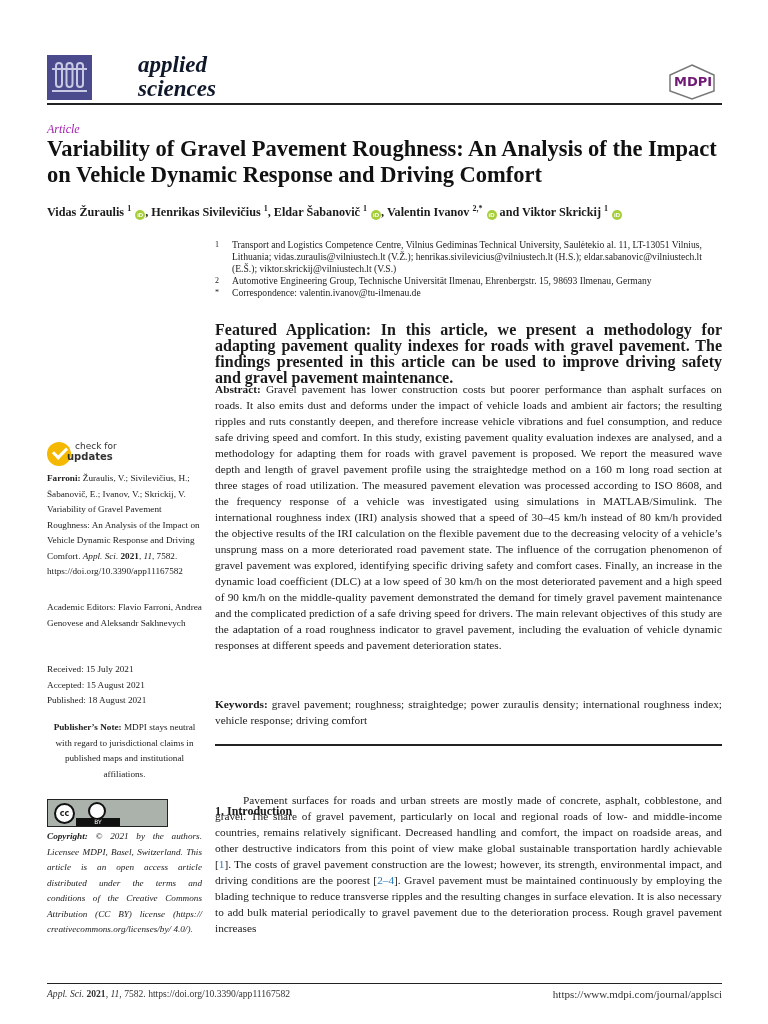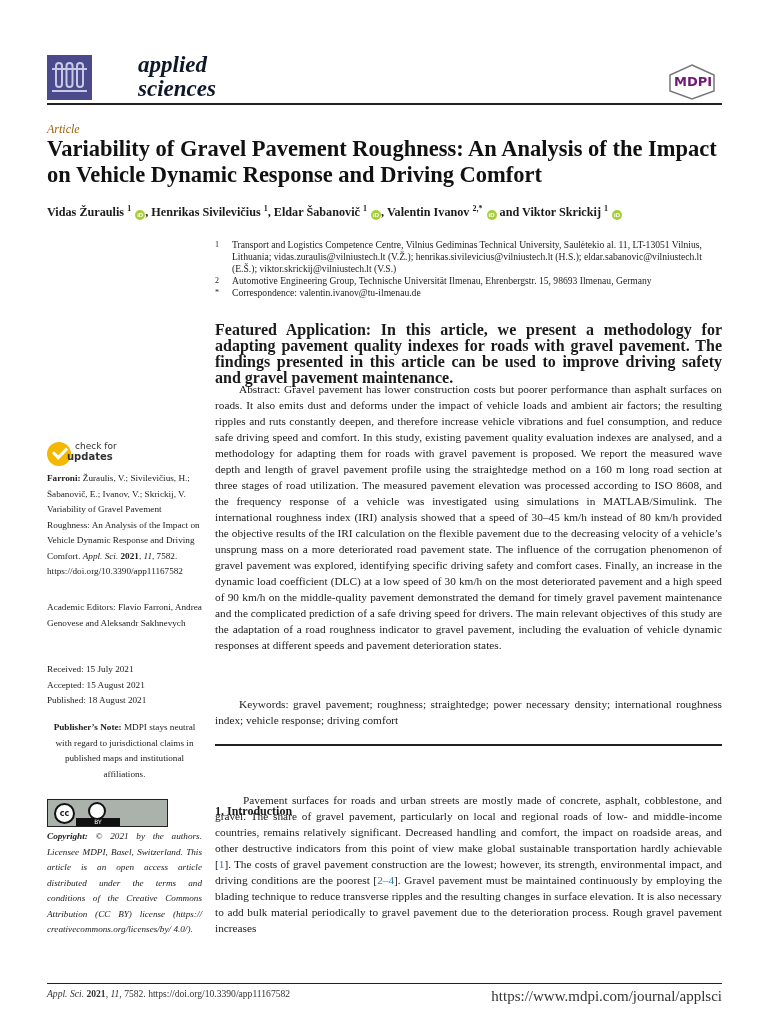--- a/index.html
+++ b/index.html
@@ -7,39 +7,39 @@
          font-family:"DejaVu Serif","Liberation Serif",serif; color:#1a1a1a; }
   .abs { position:absolute; }
 
   
   #journal-logo { left:47px; top:55px; width:45px; height:45px; background:#4a4a8c; }
   #journal-name { left:97px; top:53px; font-family:"Liberation Serif",serif; font-style:italic; font-weight:bold;
                   color:#0f172a; font-size:23px; line-height:24px;margin-left:41px; }
   #mdpi-logo { left:666px; top:63px; width:52px; height:38px; }
   #header-rule { left:47px; top:103px; width:675px; height:2px; background:#222; }
 
-  #article-type { left:47px; top:122px; font-family:"Liberation Serif",serif; font-style:italic; font-size:12px; color:#a16207; }
+  #article-type { left:47px; top:122px; font-family:"Liberation Serif",serif; font-style:italic; font-size:12px; color:#a21caf; }
   #title { left:47px; top:136px; width:690px; font-family:"Liberation Serif",serif; font-weight:bold; font-size:22.5px; line-height:26px; color:#111; }
   #authors { left:47px; top:204px; width:690px; font-family:"Liberation Serif",serif; font-weight:bold; font-size:12.2px; }
   .orcid { display:inline-block; width:10px; height:10px; border-radius:50%; background:#a6ce39; vertical-align:-1px; margin-left:1px;
            color:#fff; font-size:6px; line-height:10px; text-align:center; font-family:"Liberation Sans",sans-serif; font-weight:bold; }
   sup { font-size:8px; }
 
   
   #affiliations { left:215px; top:239px; width:510px; font-family:"Liberation Serif",serif; font-size:9.6px; line-height:12px; color:#222; }
   .aff-row { display:flex; }
   .aff-mark { width:17px; flex:none; font-size:8px; }
   .aff-text { flex:1; }
 
   
   .col { left:215px; width:507px; font-family:"Liberation Serif",serif; font-size:11.3px; line-height:16px; text-align:justify; color:#1a1a1a; }
   #featured { top:322px; font-weight:bold; font-size:16px; }
   #abstract { top:381px; }
   #keywords { top:696px; }
-  b.lbl { font-weight:normal;margin-left:24px; }
+  b.lbl { font-weight:bold; }
   #separator { left:215px; top:744px; width:507px; height:2px; background:#222; }
   #section-heading { left:215px; top:804px; font-family:"Liberation Serif",serif; font-weight:bold; font-size:12px; }
   #intro { top:792px; text-indent:28px; }
   .ref { color:#2a7ab8; }
 
   
   .side { left:47px; width:155px; font-family:"Liberation Serif",serif; font-size:9.2px; line-height:15.5px; color:#222; }
   #check-updates { left:47px; top:442px; width:120px; height:28px; }
   #check-icon { position:absolute; left:0; top:0; width:24px; height:24px; border-radius:50%; background:#f5b800; }
   #check-icon:after { content:""; position:absolute; left:6px; top:5px; width:11px; height:6px; border-left:3px solid #fff; border-bottom:3px solid #fff; transform:rotate(-45deg); }
@@ -48,21 +48,21 @@
   #citation { top:471px; }
   #editors { top:600px; }
   #dates { top:662px; }
   #publisher-note { top:720px; text-align:center; }
   #cc-badge { left:47px; top:799px; width:72px; height:26px; background:#aab2ab; border:1px solid #222;padding-left:47px; }
   #copyright { top:829px; text-align:justify;font-style:italic; }
 
   
   #footer-rule { left:47px; top:983px; width:675px; height:1px; background:#222; }
   #footer-left { left:47px; top:988px; font-family:"Liberation Serif",serif; font-size:9.6px; color:#333; }
-  #footer-right { right:46px; top:988px; font-family:"Liberation Serif",serif; font-size:15px; color:#333; }
+  #footer-right { right:46px; top:988px; font-family:"Liberation Serif",serif; font-size:11px; color:#333; }
 </style>
 </head>
 <body>
 
 <div id="journal-logo" class="abs">
   <svg width="45" height="45" viewBox="0 0 45 45">
     <rect x="9" y="8" width="6" height="24" rx="3" fill="none" stroke="#c9c9e6" stroke-width="2"></rect>
     <rect x="19.5" y="8" width="6" height="24" rx="3" fill="none" stroke="#c9c9e6" stroke-width="2"></rect>
     <rect x="30" y="8" width="6" height="24" rx="3" fill="none" stroke="#c9c9e6" stroke-width="2"></rect>
     <rect x="5" y="13" width="35" height="2" fill="#c9c9e6"></rect>
@@ -118,21 +118,21 @@
 
 <div id="featured" class="abs col">Featured Application: In this article, we present a methodology for adapting pavement quality indexes for roads with gravel pavement. The findings presented in this article can be used to improve driving safety and gravel pavement maintenance.</div>
 
 <div id="abstract" class="abs col">
   <b class="lbl">Abstract:</b>
   <span>Gravel pavement has lower construction costs but poorer performance than asphalt surfaces on roads. It also emits dust and deforms under the impact of vehicle loads and ambient air factors; the resulting ripples and ruts constantly deepen, and therefore increase vehicle vibrations and fuel consumption, and reduce safe driving speed and comfort. In this study, existing pavement quality evaluation indexes are analysed, and a methodology for adapting them for roads with gravel pavement is proposed. We report the measured wave depth and length of gravel pavement profile using the straightedge method on a 160 m long road section at three stages of road utilization. The measured pavement elevation was processed according to ISO 8608, and the frequency response of a vehicle was investigated using simulations in MATLAB/Simulink. The international roughness index (IRI) analysis showed that a speed of 30–45 km/h instead of 80 km/h provided the objective results of the IRI calculation on the flexible pavement due to the decreasing velocity of a vehicle’s unsprung mass on a more deteriorated road pavement state. The influence of the corrugation phenomenon of gravel pavement was explored, identifying specific driving safety and comfort cases. Finally, an increase in the dynamic load coefficient (DLC) at a low speed of 30 km/h on the most deteriorated pavement and a high speed of 90 km/h on the middle-quality pavement demonstrated the demand for timely gravel pavement maintenance and the complicated prediction of a safe driving speed for drivers. The main relevant objectives of this study are the adaptation of a road roughness indicator to gravel pavement, including the evaluation of vehicle dynamic responses at different speeds and pavement deterioration states.</span>
 </div>
 
 <div id="keywords" class="abs col">
   <b class="lbl">Keywords:</b>
-  <span>gravel pavement; roughness; straightedge; power necessary density; international roughness index; vehicle response; driving comfort</span>
+  <span>gravel pavement; roughness; straightedge; power zuraulis density; international roughness index; vehicle response; driving comfort</span>
 </div>
 
 <div id="separator" class="abs"></div>
 <div id="section-heading" class="abs">1. Introduction</div>
 
 <div id="intro" class="abs col"><span>Pavement surfaces for roads and urban streets are mostly made of concrete, asphalt, cobblestone, and gravel. The share of gravel pavement, particularly on local and regional roads of low- and middle-income countries, remains relatively significant. Decreased handling and comfort, the impact on roadside areas, and other destructive indicators from this point of view make global sustainable transportation hardly achievable [</span><a class="ref">1</a><span>]. The costs of gravel pavement construction are the lowest; however, its strength, environmental impact, and driving conditions are the poorest [</span><a class="ref">2–4</a><span>]. Gravel pavement must be maintained continuously by employing the blading technique to reduce transverse ripples and the resulting changes in surface elevation. It is also necessary to add bulk material periodically to gravel pavement due to the deterioration process. Rough gravel pavement increases</span></div>
 
 <div id="check-updates" class="abs">
   <span id="check-icon"></span>
   <span id="check-text1">check for</span>

